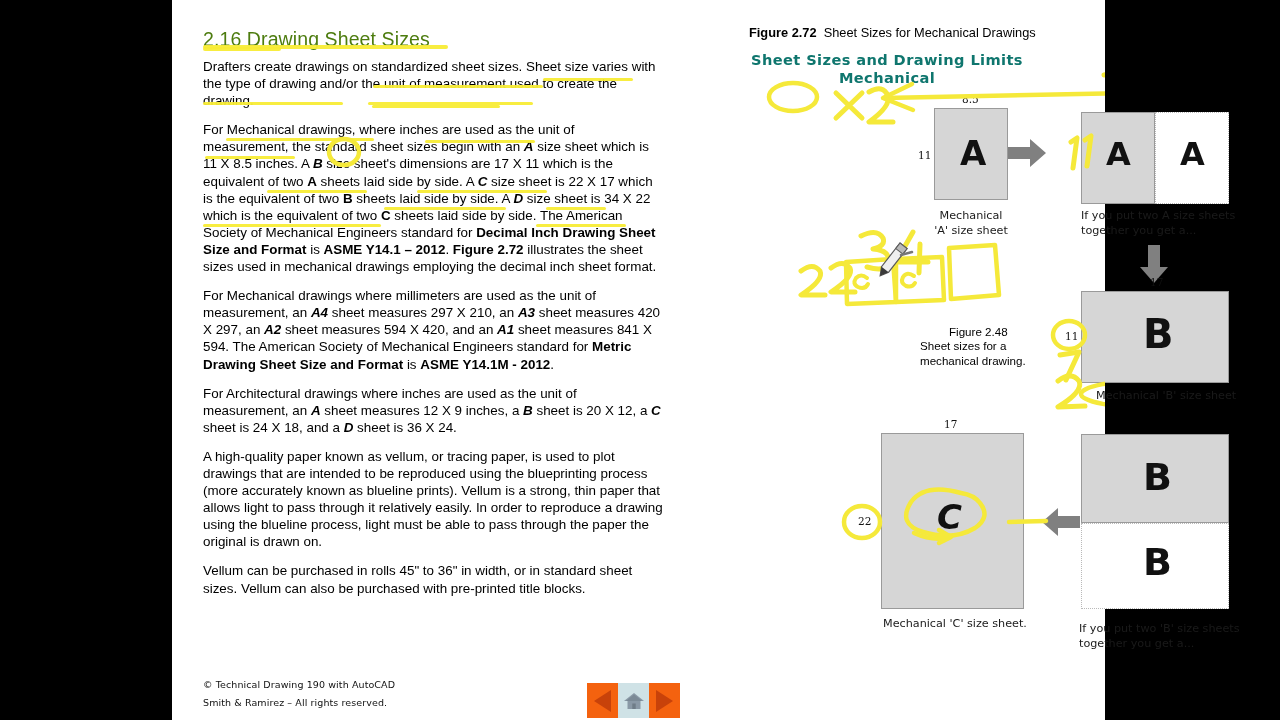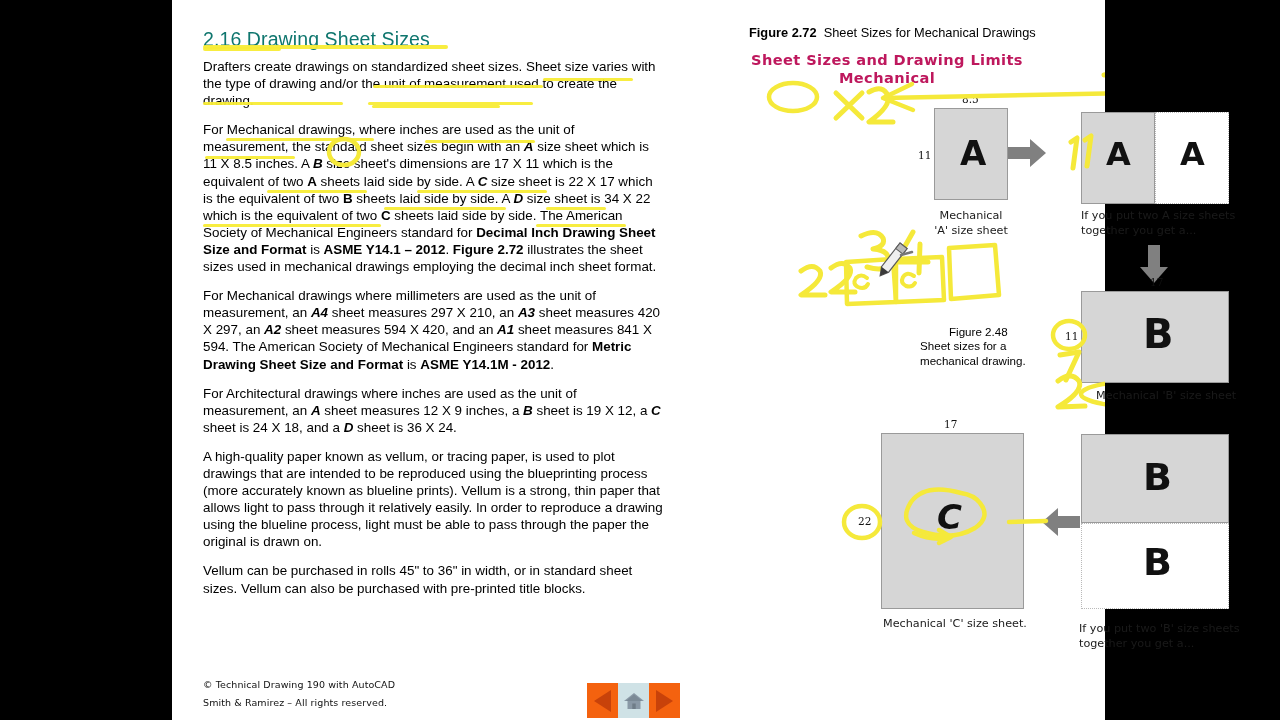--- a/index.html
+++ b/index.html
@@ -21,21 +21,21 @@
     background: #ffffff;
   }
 
   
   #text-col {
     position: absolute;
     left: 31px; top: 28px;
     width: 460px;
   }
   .section-title {
-    color: #0f766e;
+    color: #4d7c0f;
     font-size: 19.5px;
     font-weight: normal;
     letter-spacing: .1px;
     line-height: 22px;
     position: relative;
     display: inline-block;
     white-space: nowrap;
   }
   .body-p {
     font-size: 13.4px;
@@ -113,21 +113,21 @@
   #fig-title {
     position: absolute;
     left: 70px; top: 51px;
     width: 290px;
     text-align: center;
     font-family: "DejaVu Sans", sans-serif;
     font-size: 14.6px;
     font-weight: bold;
     line-height: 18px;
     letter-spacing: .4px;
-    color: #be185d;
+    color: #0f766e;
   }
 
   .sheet {
     position: absolute;
     background: #d6d6d6;
     border: 1px solid #9a9a9a;
   }
   .sheet-ghost {
     position: absolute;
     background: #ffffff;
@@ -201,21 +201,21 @@
     <div id="text-col">
 
       <div class="section-title">2.16 Drawing Sheet Sizes</div>
 
       <p class="body-p first">Drafters create drawings on standardized sheet sizes. Sheet size varies with the type of drawing and/or the unit of measurement used to create the drawing.</p>
 
       <p class="body-p"><span>For Mechanical drawings, where inches are used as the unit of measurement, the standard sheet sizes begin with an </span><i>A</i><span> size sheet which is 11 X 8.5 inches. A </span><i>B</i><span> size sheet's dimensions are 17 X 11 which is the equivalent of two </span><b>A</b><span> sheets laid side by side.  A </span><i>C</i><span> size sheet is 22 X 17 which is the equivalent of two </span><b>B</b><span> sheets laid side by side.  A </span><i>D</i><span> size sheet is 34 X 22 which is the equivalent of two </span><b>C</b><span> sheets laid side by side.  The American Society of Mechanical Engineers standard for </span><b>Decimal Inch Drawing Sheet Size and Format</b><span> is </span><b>ASME Y14.1 – 2012</b><span>.  </span><b>Figure 2.72</b><span> illustrates the sheet sizes used in mechanical drawings employing the decimal inch sheet format.</span></p>
 
       <p class="body-p"><span>For Mechanical drawings where millimeters are used as the unit of measurement, an </span><i>A4</i><span> sheet measures 297 X 210, an </span><i>A3</i><span> sheet measures 420 X 297, an </span><i>A2</i><span> sheet measures 594 X 420, and an </span><i>A1</i><span> sheet measures 841 X 594.  The American Society of Mechanical Engineers standard for </span><b>Metric Drawing Sheet Size and Format</b><span> is </span><b>ASME Y14.1M - 2012</b><span>.</span></p>
 
-      <p class="body-p"><span>For Architectural drawings where inches are used as the unit of measurement, an </span><i>A</i><span> sheet measures 12 X 9 inches, a </span><i>B</i><span> sheet is 19 X 12, a </span><i>C</i><span> sheet is 24 X 18, and a </span><i>D</i><span> sheet is 36 X 24.</span></p>
+      <p class="body-p"><span>For Architectural drawings where inches are used as the unit of measurement, an </span><i>A</i><span> sheet measures 12 X 9 inches, a </span><i>B</i><span> sheet is 20 X 12, a </span><i>C</i><span> sheet is 24 X 18, and a </span><i>D</i><span> sheet is 36 X 24.</span></p>
 
       <p class="body-p">A high-quality paper known as vellum, or tracing paper, is used to plot drawings that are intended to be reproduced using the blueprinting process (more accurately known as blueline prints).  Vellum is a strong, thin paper that allows light to pass through it relatively easily.  In order to reproduce a drawing using the blueline process, light must be able to pass through the paper the original is drawn on.</p>
 
       <p class="body-p">Vellum can be purchased in rolls 45" to 36" in width, or in standard sheet sizes.  Vellum can also be purchased with pre-printed title blocks.</p>
     </div>
 
     <div>
       <div class="hl med" style="left:31px;  top:45px;  width:245px;"></div>
       <div class="hl med" style="left:31px;  top:47px;  width:78px;"></div>
       <div class="hl thin" style="left:201px; top:85px;  width:170px;"></div>

